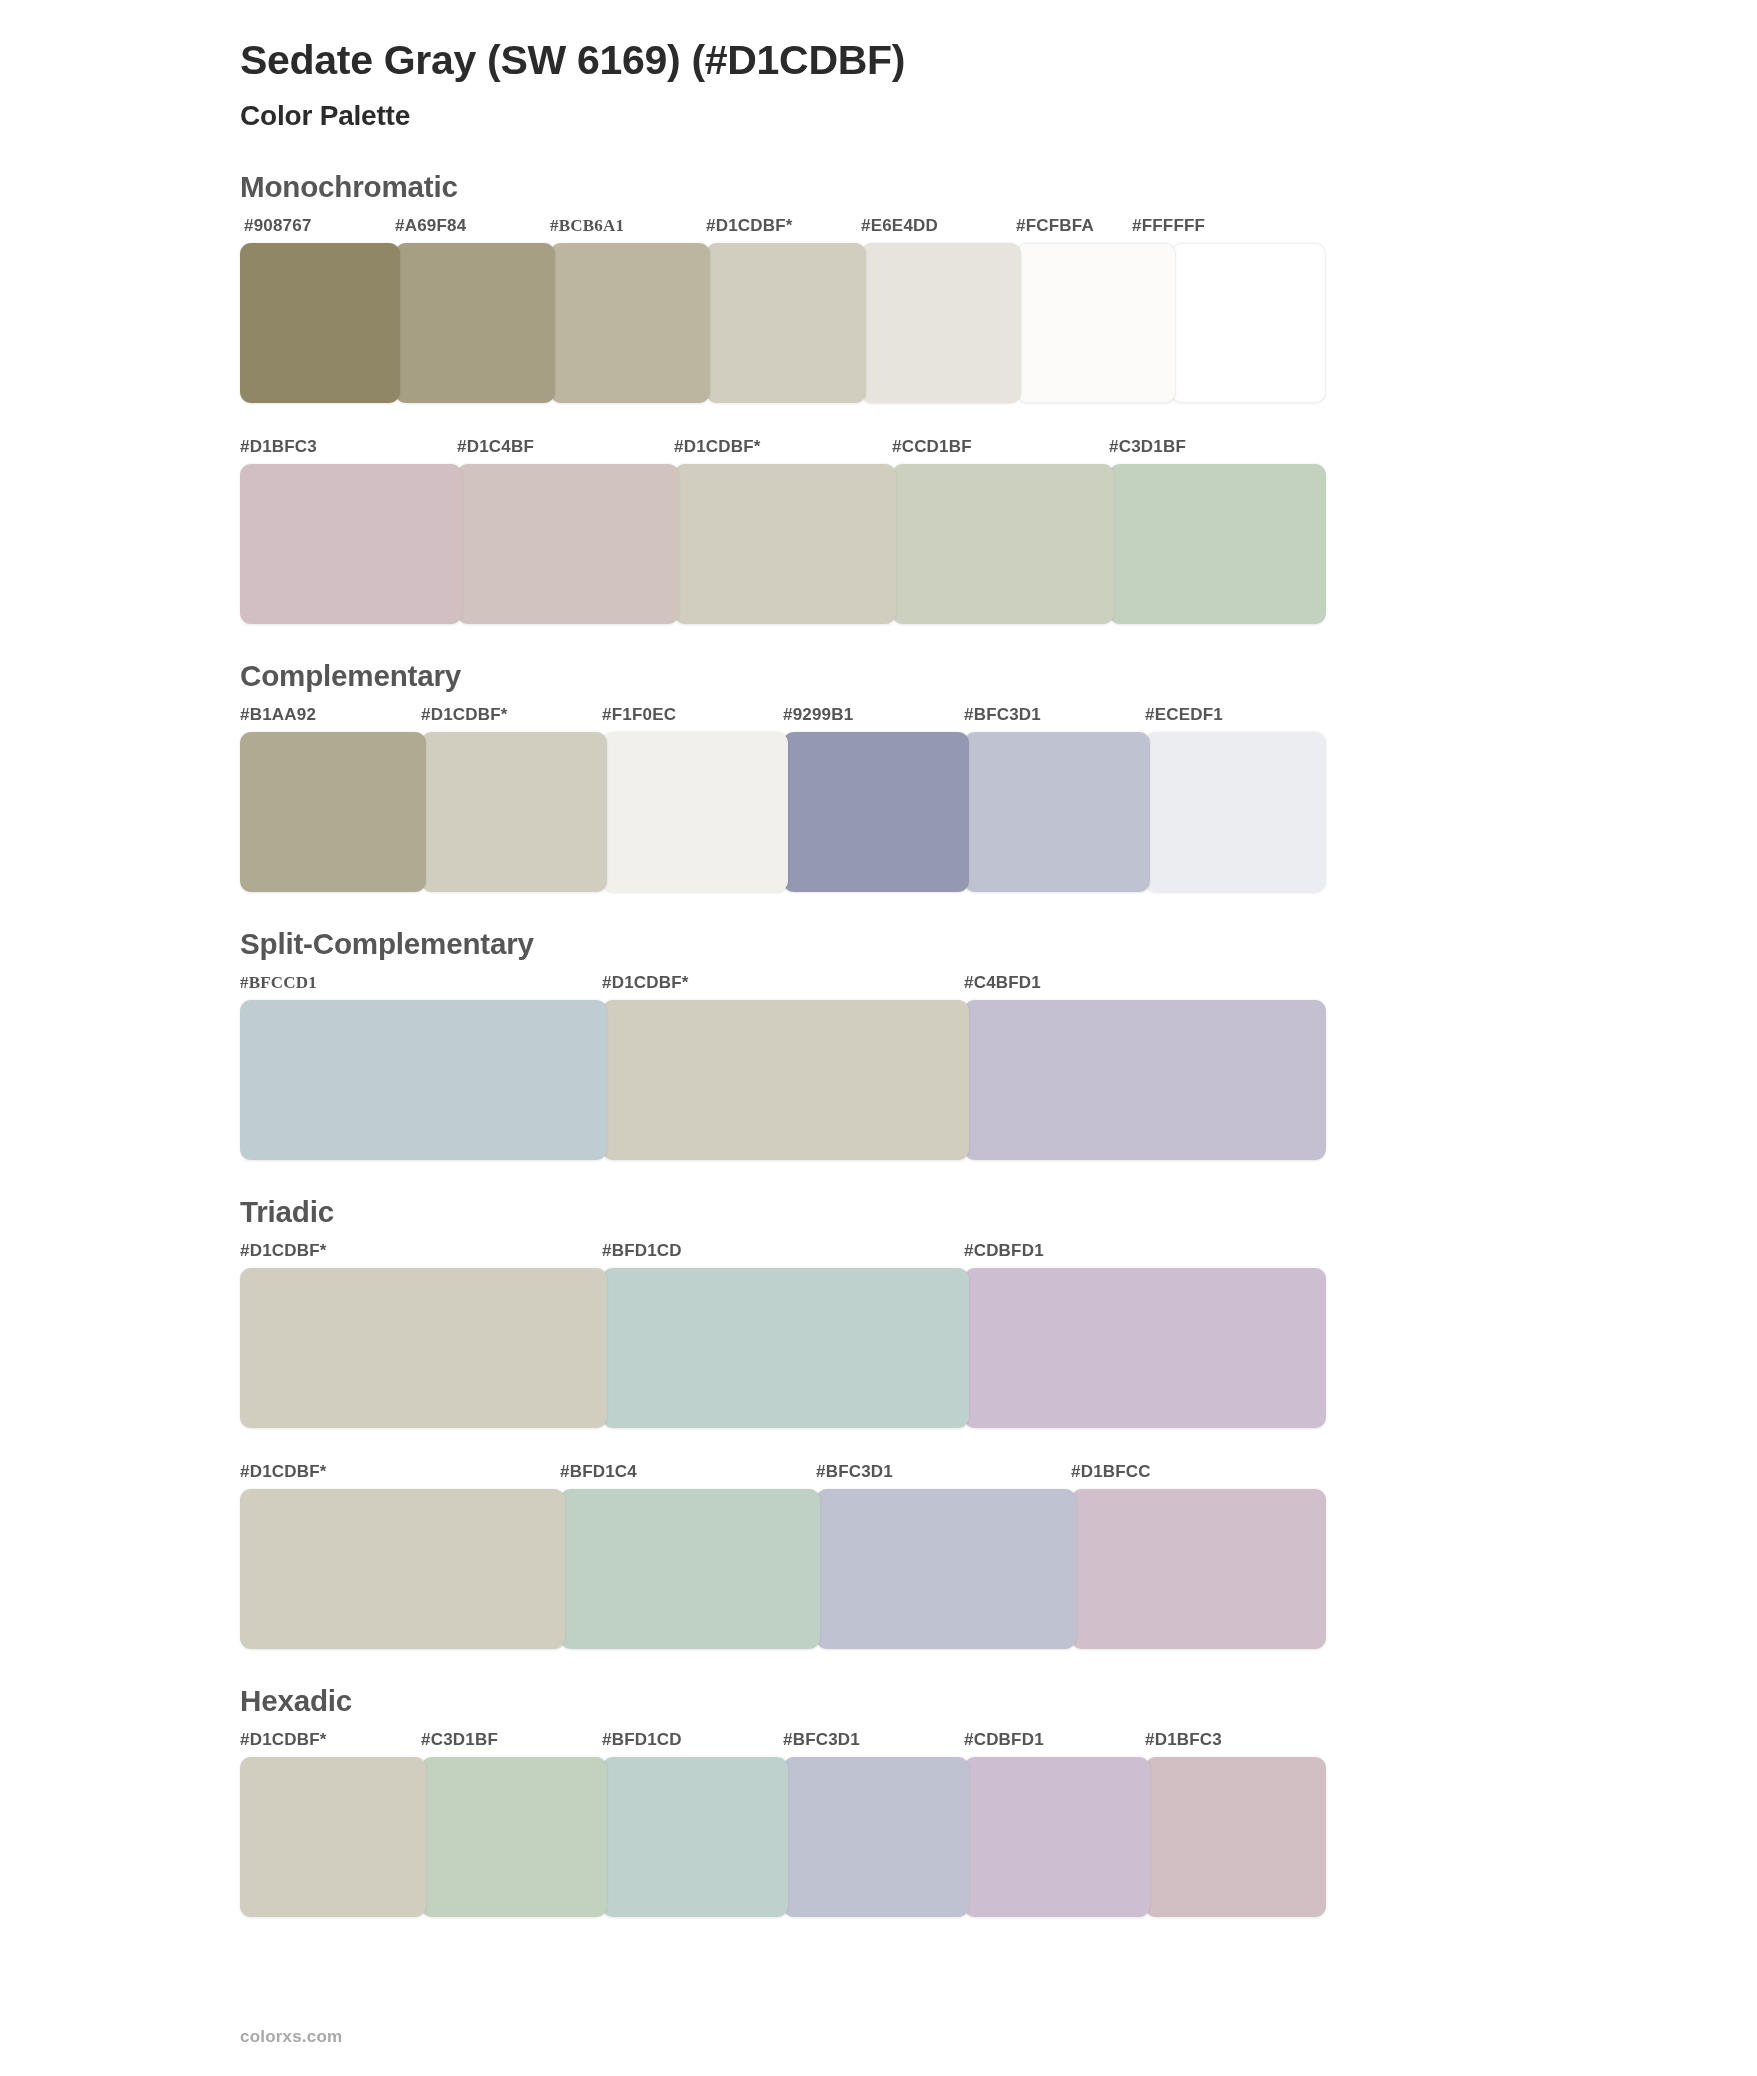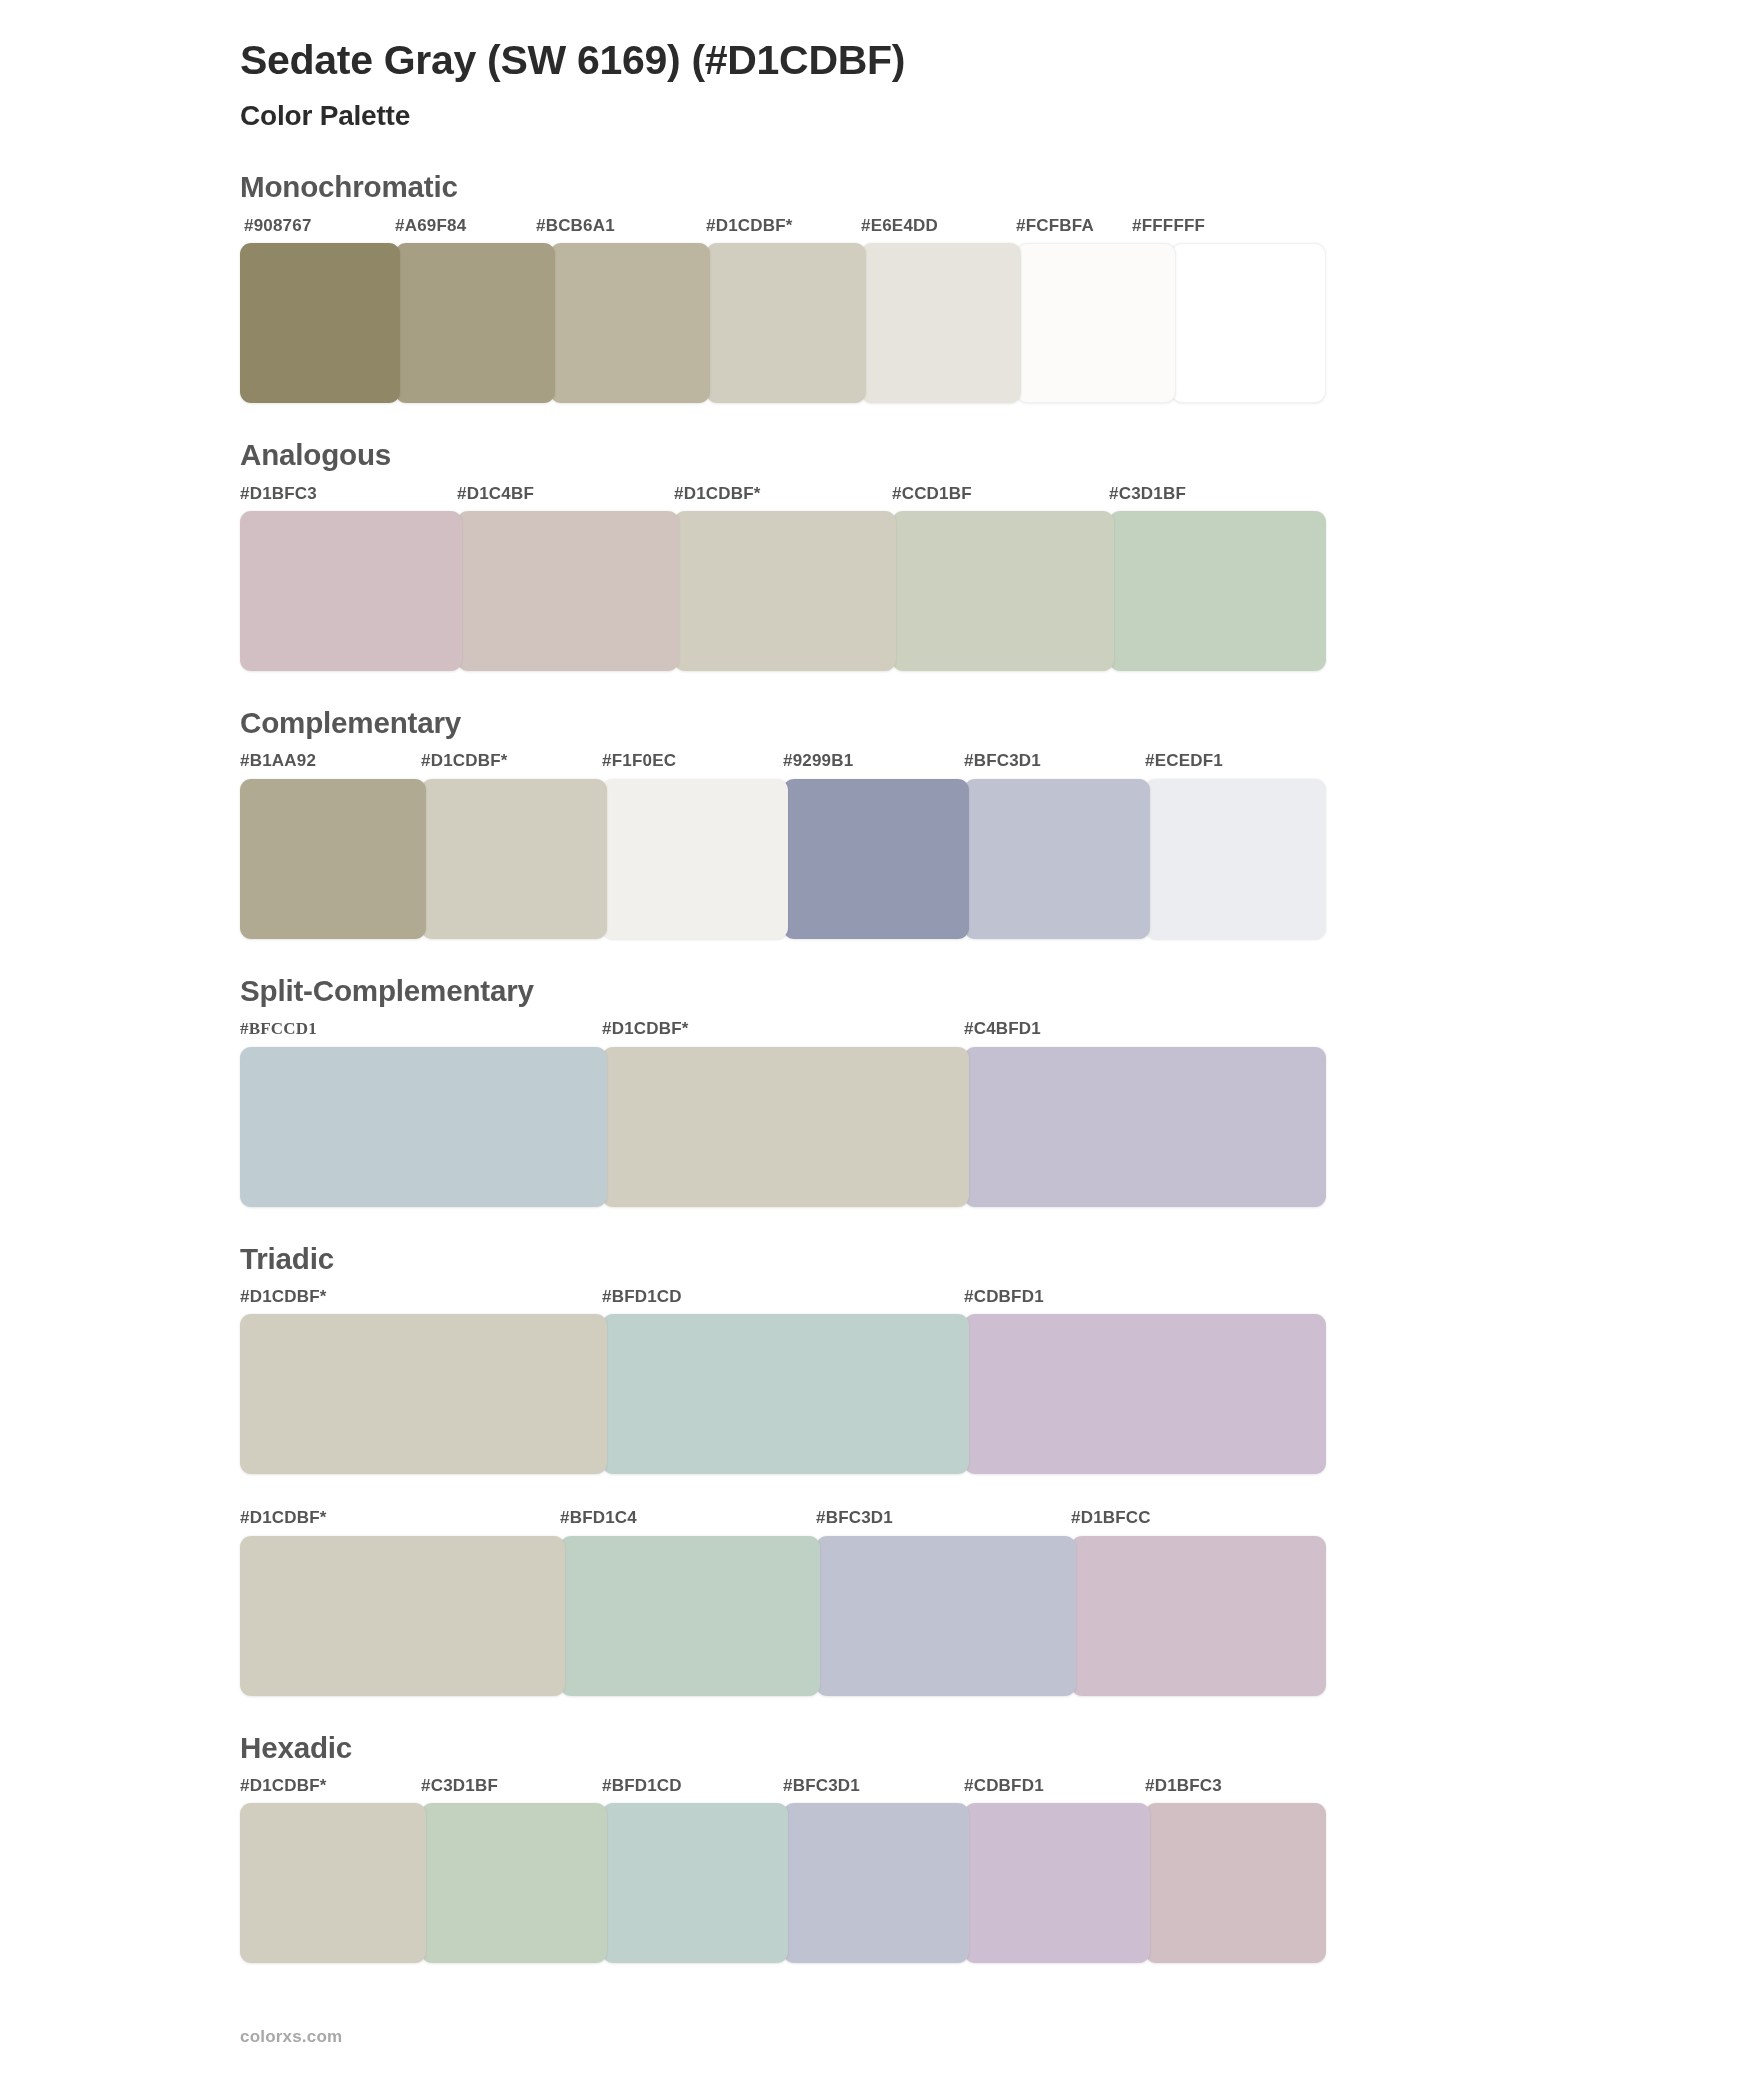--- a/index.html
+++ b/index.html
@@ -101,38 +101,37 @@
     <h1 class="page-title">Sedate Gray (SW 6169) (#D1CDBF)</h1>
 
     <h2 class="page-subtitle">Color Palette</h2>
 
     <div class="sections" id="sections-root">
         <div class="section section-gap-lg">
           <div class="section-heading">Monochromatic</div>
           <div class="labels-row">
             <span class="swatch-label" style="left: 4px;">#908767</span>
             <span class="swatch-label" style="left: 155px;">#A69F84</span>
-            <span class="swatch-label" style="left: 296px;">#BCB6A1</span>
+            <span class="swatch-label" style="left: 310px; font-family: Liberation Serif, serif;">#BCB6A1</span>
             <span class="swatch-label" style="left: 466px;">#D1CDBF*</span>
             <span class="swatch-label" style="left: 621px;">#E6E4DD</span>
             <span class="swatch-label" style="left: 776px;">#FCFBFA</span>
             <span class="swatch-label" style="left: 892px;">#FFFFFF</span>
           </div>
           <div class="swatch-row" style="height: 160px;">
             <div class="swatch" title="#908767" style="left: 0px; width: 160px; height: 160px; background: rgb(144, 135, 103); z-index: 7;"></div>
             <div class="swatch" title="#A69F84" style="left: 155px; width: 160px; height: 160px; background: rgb(166, 159, 132); z-index: 6;"></div>
             <div class="swatch" title="#BCB6A1" style="left: 310px; width: 160px; height: 160px; background: rgb(188, 182, 161); z-index: 5;"></div>
             <div class="swatch" title="#D1CDBF*" style="left: 466px; width: 160px; height: 160px; background: rgb(209, 205, 191); z-index: 4;"></div>
             <div class="swatch" title="#E6E4DD" style="left: 621px; width: 160px; height: 160px; background: rgb(230, 228, 221); z-index: 3;"></div>
             <div class="swatch pale" title="#FCFBFA" style="left: 776px; width: 160px; height: 160px; background: rgb(252, 251, 250); z-index: 2;"></div>
             <div class="swatch pale" title="#FFFFFF" style="left: 931px; width: 155px; height: 160px; background: rgb(255, 255, 255); z-index: 1;"></div>
           </div>
         </div>
         <div class="section section-gap-lg">
-          <div class="section-heading">Analogous</div>
           <div class="labels-row">
             <span class="swatch-label" style="left: 0px;">#D1BFC3</span>
             <span class="swatch-label" style="left: 217px;">#D1C4BF</span>
             <span class="swatch-label" style="left: 434px;">#D1CDBF*</span>
             <span class="swatch-label" style="left: 652px;">#CCD1BF</span>
             <span class="swatch-label" style="left: 869px;">#C3D1BF</span>
           </div>
           <div class="swatch-row" style="height: 160px;">
             <div class="swatch" title="#D1BFC3" style="left: 0px; width: 222px; height: 160px; background: rgb(209, 191, 195); z-index: 5;"></div>
             <div class="swatch" title="#D1C4BF" style="left: 217px; width: 222px; height: 160px; background: rgb(209, 196, 191); z-index: 4;"></div>

